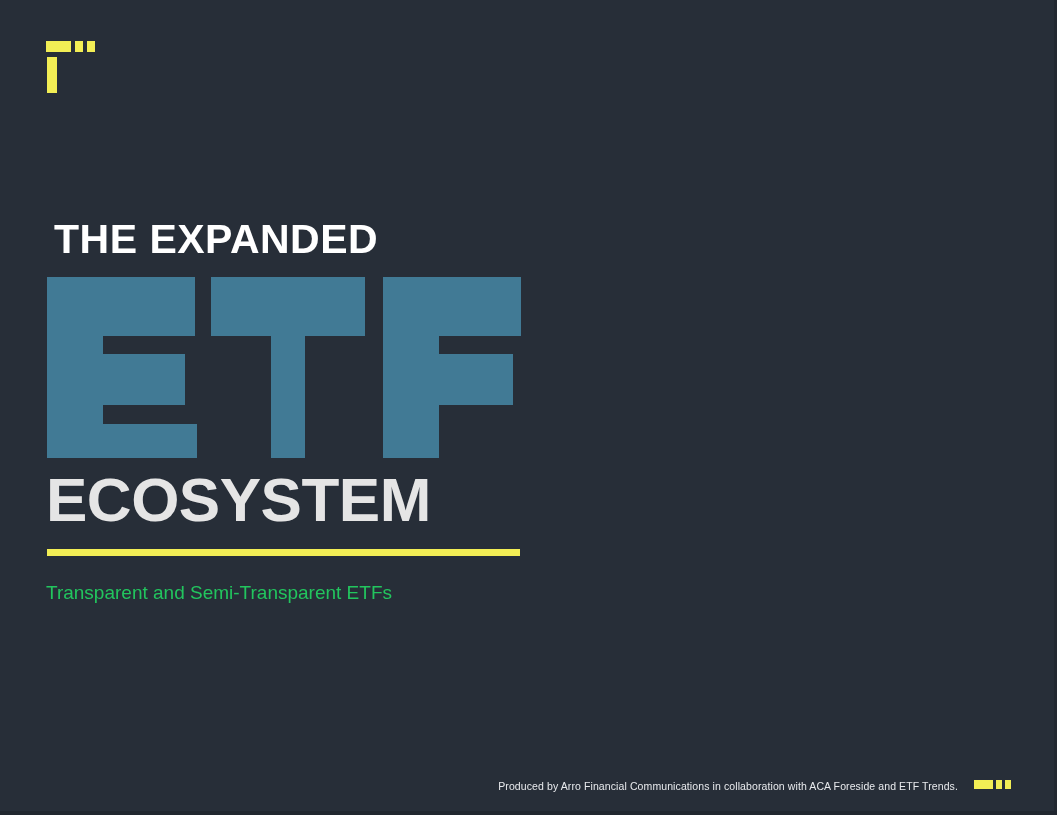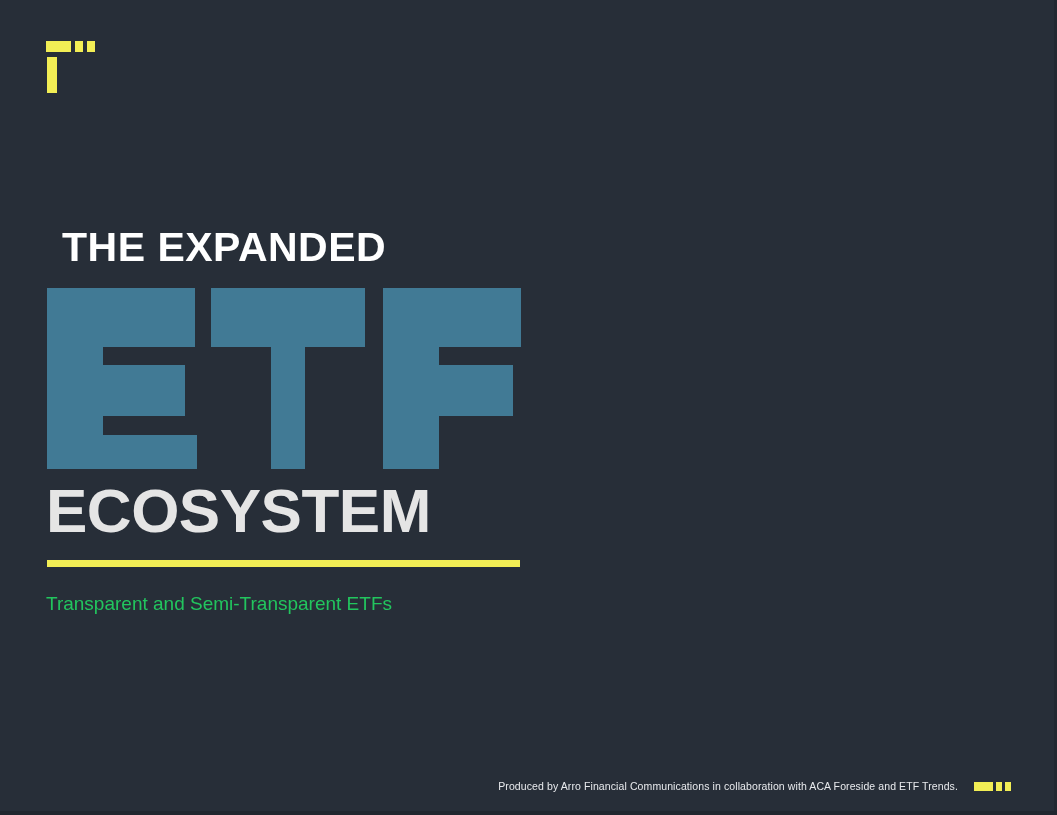--- a/index.html
+++ b/index.html
@@ -88,21 +88,21 @@
     top: 206px;
     width: 620px;
   }
 
   .eyebrow {
     font-size: 41px;
     font-weight: bold;
     letter-spacing: 0.5px;
     color: #ffffff;
     line-height: 50px;
-    margin: 16px;
+    margin: 8px;
     white-space: nowrap;
   }
 
   
   .etf-wordmark {
     display: block;
     margin: 13px 0 0 1px;
   }
 
   .ecosystem {
@@ -131,21 +131,20 @@
     white-space: nowrap;
   }
 
   
   .footer {
     position: absolute;
     left: 0;
     top: 780px;
     width: 1057px;
     display: flex;
-    align-items: center;
     justify-content: flex-end;
     padding-right: 46px;
     box-sizing: border-box;
   }
   .footer-text {
     font-size: 10.5px;
     color: #e8eaed;
     letter-spacing: 0.1px;
     white-space: nowrap;
   }

